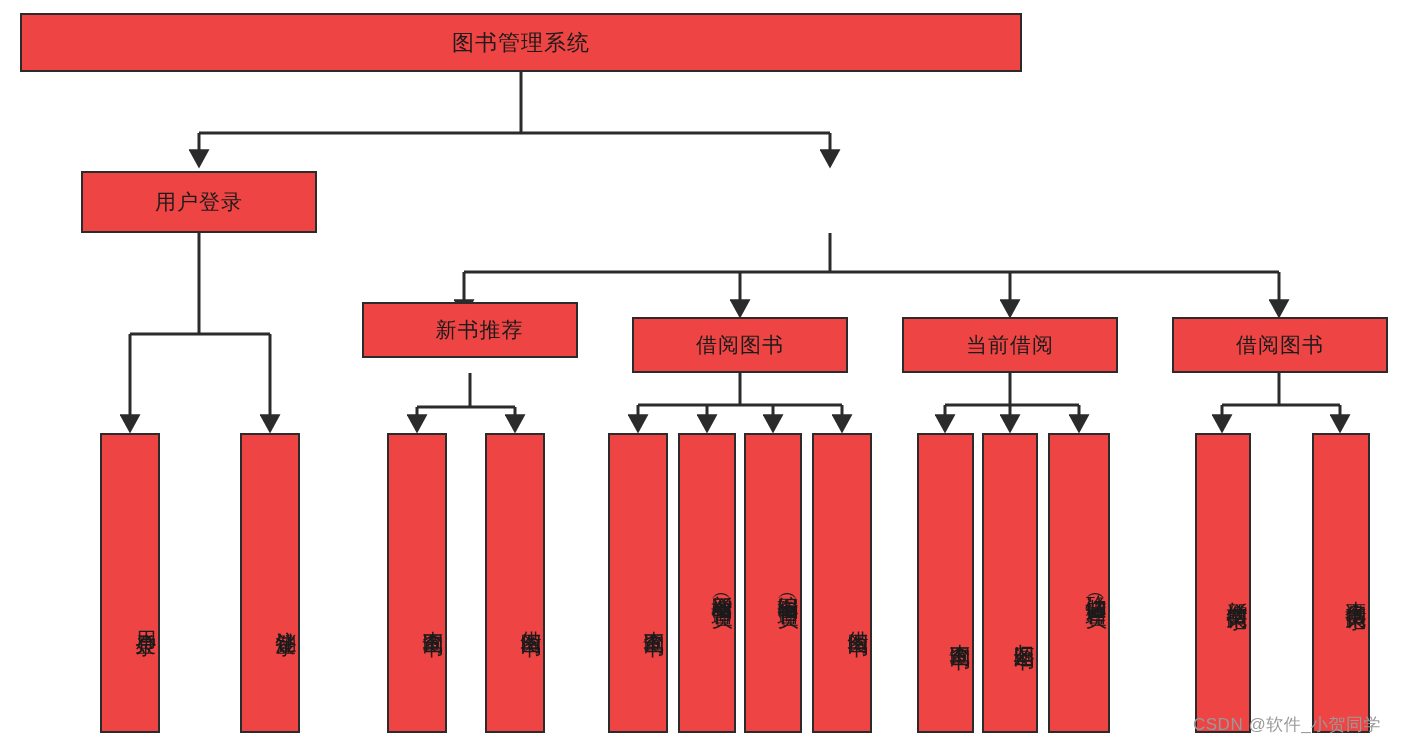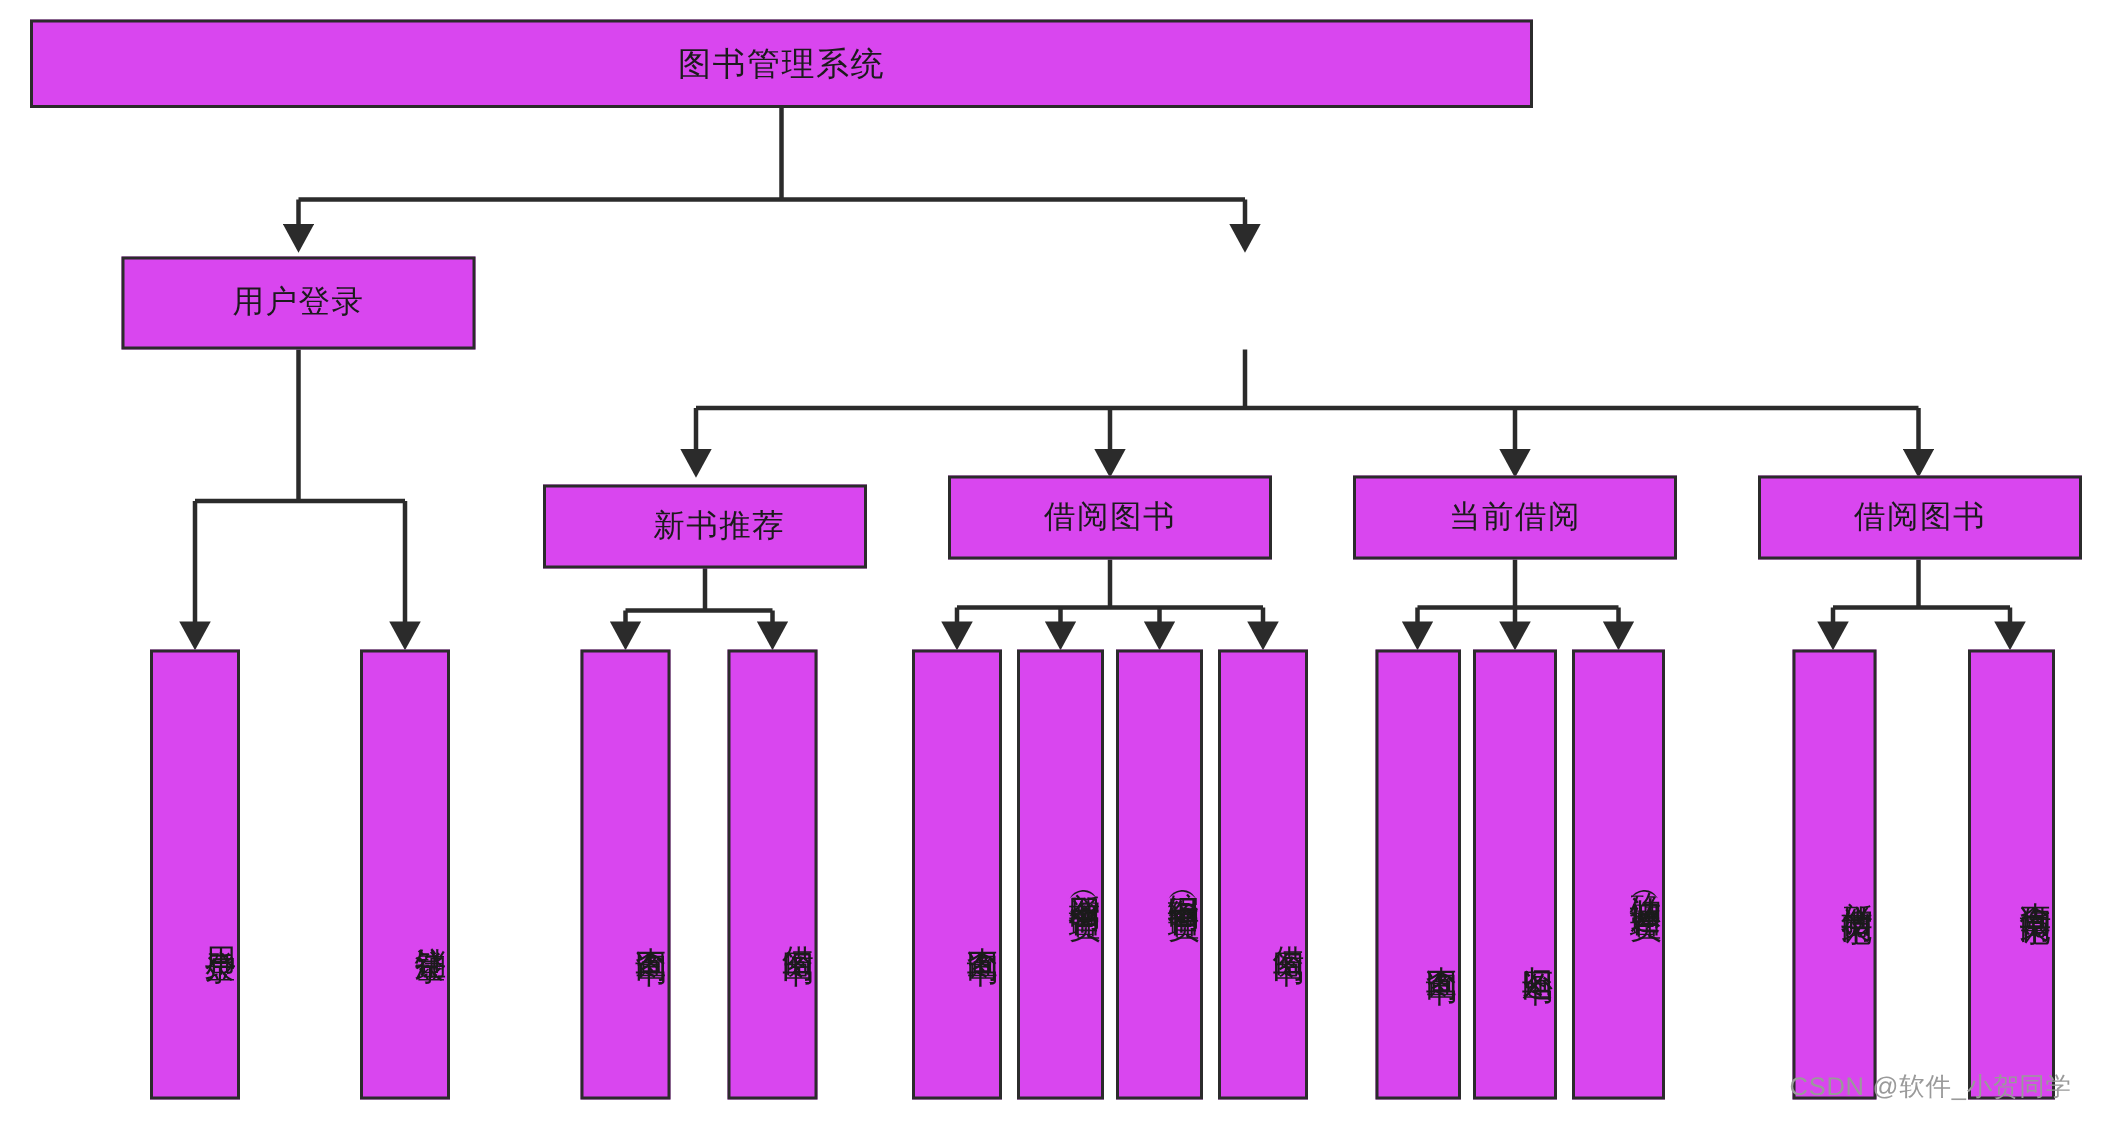--- a/index.html
+++ b/index.html
@@ -23,21 +23,21 @@
     left: 0;
     top: 0;
     width: 1405px;
     height: 747px;
     pointer-events: none;
   }
   .node {
     position: absolute;
     box-sizing: border-box;
     border: 2px solid #2b2b2b;
-    background: #d946ef;
+    background: #ef4444;
     display: flex;
     align-items: center;
     justify-content: center;
     color: #1b1b1b;
     line-height: 1.18;
   }
   .node.horizontal {
     font-size: 21px;
     letter-spacing: 1px;
   }
@@ -124,21 +124,21 @@
       <path d="M 1222 405 L 1340 405"></path>
       <path d="M 1222 405 L 1222 430" marker-end="url(#arrow)"></path>
       <path d="M 1340 405 L 1340 430" marker-end="url(#arrow)"></path>
     </g>
   </svg>
 
   <div class="node horizontal root" style="left:20px; top:13px; width:1002px; height:59px;">图书管理系统</div>
 
   <div class="node horizontal" style="left:81px; top:171px; width:236px; height:62px;">用户登录</div>
 
-  <div class="node horizontal" style="left:362px; top:323px; width:216px; height:56px;padding-left:19px;">新书推荐</div>
+  <div class="node horizontal" style="left:362px; top:302px; width:216px; height:56px;padding-left:19px;">新书推荐</div>
   <div class="node horizontal" style="left:632px; top:317px; width:216px; height:56px;">借阅图书</div>
   <div class="node horizontal" style="left:902px; top:317px; width:216px; height:56px;">当前借阅</div>
   <div class="node horizontal" style="left:1172px; top:317px; width:216px; height:56px;">借阅图书</div>
 
   <div class="node vertical pad-mid" style="left:100px; top:433px; width:60px; height:300px;">用户登录</div>
   <div class="node vertical pad-mid" style="left:240px; top:433px; width:60px; height:300px;">注销登录</div>
 
   <div class="node vertical pad-mid" style="left:387px; top:433px; width:60px; height:300px;">查询图书</div>
   <div class="node vertical pad-mid" style="left:485px; top:433px; width:60px; height:300px;">借阅图书</div>
 

